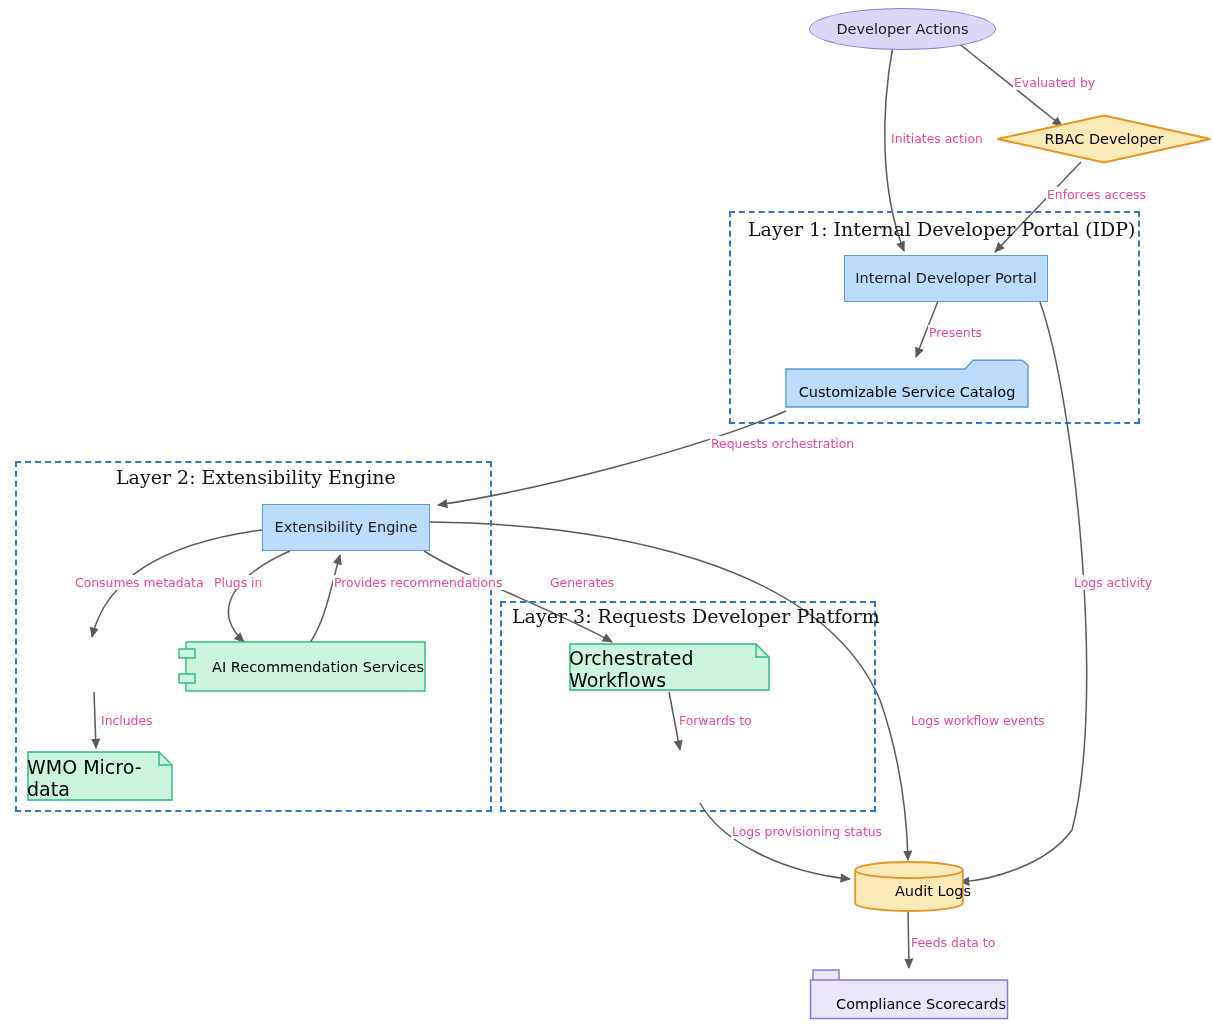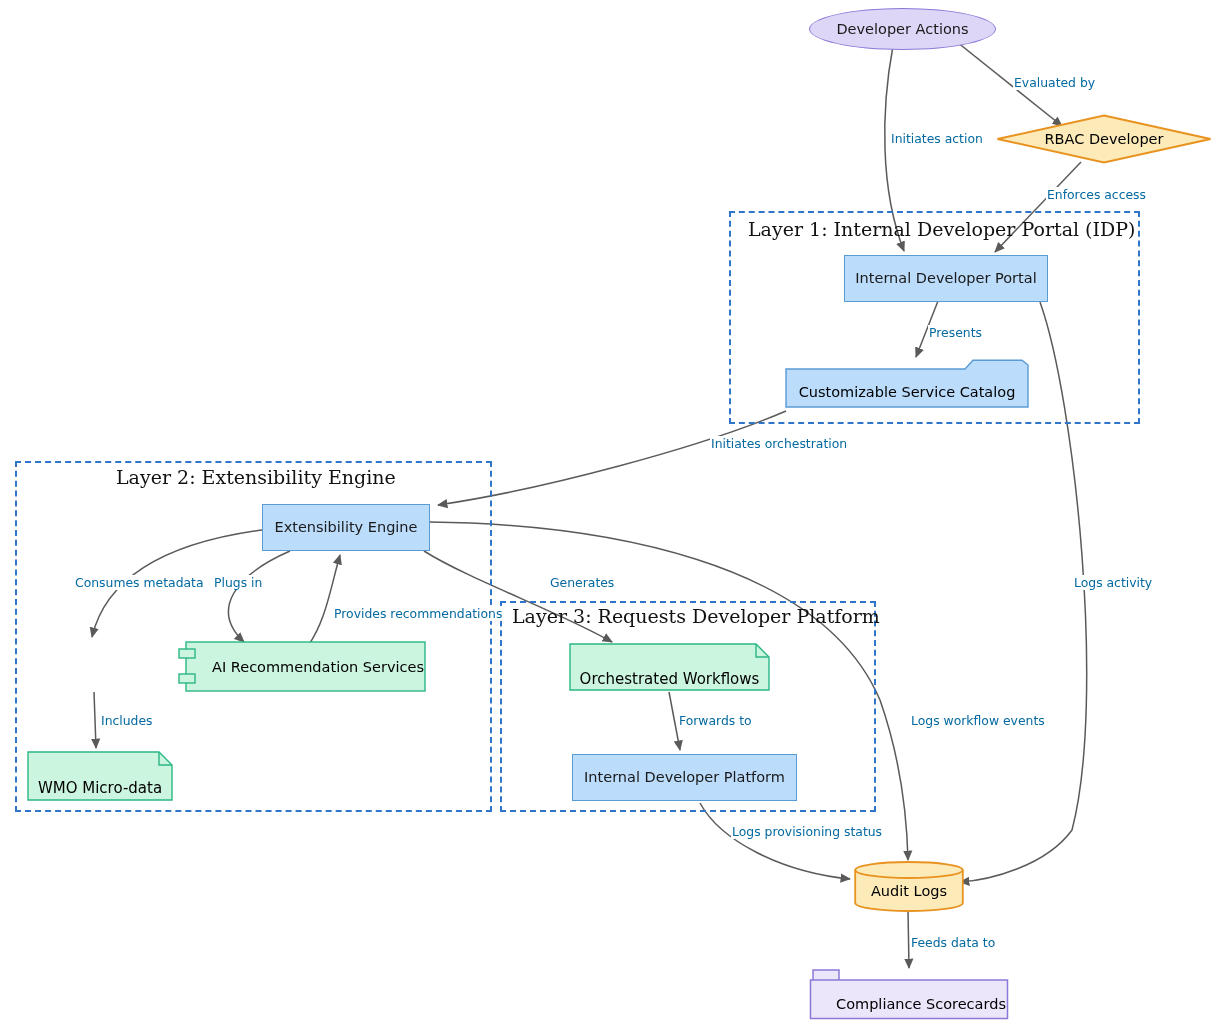--- a/index.html
+++ b/index.html
@@ -30,41 +30,41 @@
   .cyl .lbl{position:absolute;left:0;top:0;width:100%;height:100%;
       display:flex;align-items:center;justify-content:center;z-index:4;font-size:14.5px;}
 
   
   .tabshape{position:absolute;}
   .tabshape .lbl{position:absolute;left:0;top:0;width:100%;height:100%;
       display:flex;align-items:center;justify-content:center;z-index:4;font-size:14.5px;text-align:right;}
 
   
   .note{position:absolute;}
-  .note .lbl{position:absolute;left:0;top:12px;width:100%;height:100%;
-      display:flex;align-items:center;justify-content:center;z-index:4;font-size:15px;}
+  .note .lbl{position:absolute;left:0;top:2px;width:100%;height:100%;
+      display:flex;align-items:center;justify-content:center;z-index:4;font-size:19px;}
 
   
   .comp{position:absolute;}
   .comp .lbl{position:absolute;left:0;top:0;width:100%;height:100%;
       display:flex;align-items:center;justify-content:center;z-index:4;font-size:14.5px;}
 
   
   .pkg{position:absolute;}
   .pkg .lbl{position:absolute;left:0;top:0;width:100%;height:100%;
       display:flex;align-items:center;justify-content:center;z-index:4;font-size:14.5px;}
 
   
   .group{position:absolute;border:2.1px dashed #2f75c9;box-sizing:border-box;
          background:transparent;}
   .group-title{position:absolute;font-family:"DejaVu Serif","Liberation Serif",serif;
       font-size:19px;color:#111;white-space:nowrap;}
 
   
-  .elabel{position:absolute;font-size:12.4px;color:#0369a1;white-space:nowrap;
+  .elabel{position:absolute;font-size:12.4px;color:#ec4899;white-space:nowrap;
           background:#fff;padding:0 1px;}
 </style>
 </head>
 <body>
 
 <div id="canvas">
 
   <svg id="wires" viewBox="0 0 1213 1028" xmlns="http://www.w3.org/2000/svg">
     <defs>
       <marker id="ah" viewBox="0 0 10 10" refX="9" refY="5" markerWidth="7" markerHeight="7" orient="auto-start-reverse">
@@ -159,48 +159,45 @@
   </div>
 
   <div class="note" style="left:569px;top:643px;width:201px;height:48px;">
     <svg width="201" height="48" viewBox="0 0 201 48" xmlns="http://www.w3.org/2000/svg">
       <path d="M1,1 L187,1 L200,14 L200,47 L1,47 Z" fill="#ccf5e0" stroke="#2bb784" stroke-width="1.4"></path>
       <path d="M187,1 L187,14 L200,14" fill="none" stroke="#2bb784" stroke-width="1.4"></path>
     </svg>
     <span class="lbl">Orchestrated Workflows</span>
   </div>
 
-  <div class="node rect-blue" style="left:572px;top:754px;width:225px;height:47px;">
-    <span class="lbl">Internal Developer Platform</span>
-  </div>
 
   <div class="cyl" style="left:854px;top:861px;width:110px;height:51px;">
     <svg width="110" height="51" viewBox="0 0 110 51" xmlns="http://www.w3.org/2000/svg">
       <path d="M1.2,9 L1.2,42 A53.8,8 0 0 0 108.8,42 L108.8,9" fill="#fdeab9" stroke="#e8921f" stroke-width="1.8"></path>
       <ellipse cx="55" cy="9" rx="53.8" ry="8" fill="#fdeab9" stroke="#e8921f" stroke-width="1.8"></ellipse>
     </svg>
-    <span class="lbl" style="padding-top:4px;">Audit Logs</span>
+    <span class="lbl" style="padding-top:4px;margin-left:24px;">Audit Logs</span>
   </div>
 
   <div class="pkg" style="left:809px;top:968px;width:224px;height:52px;">
     <svg width="200" height="52" viewBox="0 0 200 52" xmlns="http://www.w3.org/2000/svg">
       <rect x="4" y="2" width="26" height="11" fill="#ece6fb" stroke="#8d78d8" stroke-width="1.5"></rect>
       <rect x="1.5" y="12" width="197" height="38.5" fill="#ece6fb" stroke="#8d78d8" stroke-width="1.5"></rect>
     </svg>
     <span class="lbl" style="padding-top:10px;">Compliance Scorecards</span>
   </div>
 
   <div class="elabel" style="left:890px;top:131px;">Initiates action</div>
   <div class="elabel" style="left:1013px;top:75px;">Evaluated by</div>
   <div class="elabel" style="left:1046px;top:187px;">Enforces access</div>
   <div class="elabel" style="left:928px;top:325px;">Presents</div>
-  <div class="elabel" style="left:710px;top:436px;">Initiates orchestration</div>
+  <div class="elabel" style="left:710px;top:436px;">Requests orchestration</div>
   <div class="elabel" style="left:74px;top:575px;">Consumes metadata</div>
   <div class="elabel" style="left:213px;top:575px;">Plugs in</div>
-  <div class="elabel" style="left:333px;top:575px;margin-top:31px;">Provides recommendations</div>
+  <div class="elabel" style="left:333px;top:575px;">Provides recommendations</div>
   <div class="elabel" style="left:100px;top:713px;">Includes</div>
   <div class="elabel" style="left:549px;top:575px;">Generates</div>
   <div class="elabel" style="left:678px;top:713px;">Forwards to</div>
   <div class="elabel" style="left:1073px;top:575px;">Logs activity</div>
   <div class="elabel" style="left:910px;top:713px;">Logs workflow events</div>
   <div class="elabel" style="left:731px;top:824px;">Logs provisioning status</div>
   <div class="elabel" style="left:910px;top:935px;">Feeds data to</div>
 
 </div>
 

